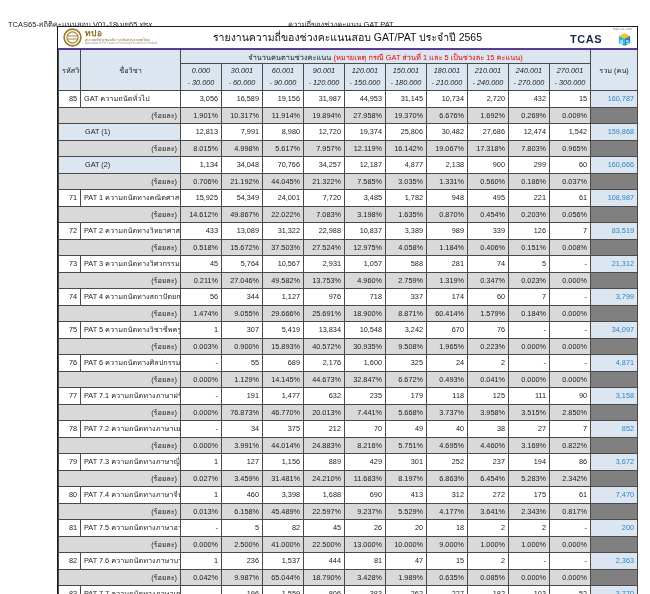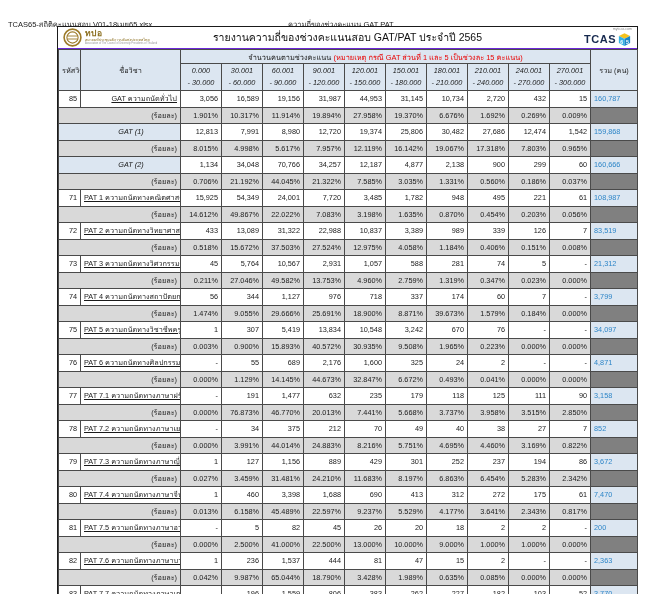--- a/index.html
+++ b/index.html
@@ -26,41 +26,41 @@
   .org-text { display:flex; flex-direction:column; line-height:1; }
   .org-abbr { font-size:8.5px; font-weight:bold; color:#8a6d1c; letter-spacing:.5px; }
   .org-thai { font-size:3.6px; color:#8a6d1c; margin-top:1px; }
   .org-eng  { font-size:2.6px; color:#9a9a9a; margin-top:1px; }
   .band-title {
     position:absolute; left:50%; transform:translateX(-50%);
     font-size:10.5px; font-weight:normal; white-space:nowrap; color:#111;
   }
   .tcas-logo { margin-left:auto; display:flex; flex-direction:column; align-items:flex-end; line-height:1; }
   .tcas-site { font-size:3.6px; color:#8a8a8a; margin-bottom:1px; }
-  .tcas-row { display:flex; align-items:center; gap:1px; }
+  .tcas-row { display:flex; align-items:center; gap:15px; }
   .tcas-word { font-size:11px; font-weight:bold; color:#16294e; letter-spacing:.5px; }
 
   
   table { border-collapse:collapse; table-layout:fixed; width:100%; }
   th, td {
     border:1px solid #4a4a4a; padding:0 3px; overflow:hidden;
     white-space:nowrap; font-size:7.3px; font-weight:normal;
   }
   thead th { background:#dce6f1; text-align:center; }
   .group-hd { height:13px; font-size:7.4px; }
   .group-note { color:#e80000; }
   .range-hd { height:26px; line-height:1.6; padding:0 1px;font-style:italic; }
   tbody td { height:15.5px; }
   td.code  { text-align:right; }
-  td.subj  { text-align:right;text-decoration:underline; }
+  td.subj  { text-align:left; }
   td.num   { text-align:right; }
-  td.total { background:#dce6f1; color:#2e86c8; }
+  td.total { text-align:right; background:#dce6f1; color:#2e86c8; }
   tr.pct td { background:#d9d9d9; text-align:right; }
   tr.pct td.total-gray { background:#808080; }
-  td.merged-blue { background:#dce6f1; text-align:center; padding-left:26px;font-style:italic; }
+  td.merged-blue { background:#dce6f1; text-align:left; padding-left:26px; }
 </style>
 </head>
 <body>
 
 <div class="top-label" id="top-left-label">TCAS65-สถิติคะแนนสอบ V01-18เมย65.xlsx</div>
 <div class="top-label" id="top-center-label">ความถี่ของช่วงคะแนน  GAT PAT</div>
 
 <div id="sheet">
   <div class="title-band">
     <div class="org-logo">
@@ -347,21 +347,21 @@
           <td class="total">3,799</td>
         </tr>
         <tr class="pct">
           <td class="pct-label" colspan="2">(ร้อยละ)</td>
           <td class="num">1.474%</td>
           <td class="num">9.055%</td>
           <td class="num">29.666%</td>
           <td class="num">25.691%</td>
           <td class="num">18.900%</td>
           <td class="num">8.871%</td>
-          <td class="num">39.673%</td>
+          <td class="num">60.414%</td>
           <td class="num">1.579%</td>
           <td class="num">0.184%</td>
           <td class="num">0.000%</td>
           <td class="total-gray"></td>
         </tr>
         <tr class="cnt">
           <td class="code">75</td>
           <td class="subj">PAT 5 ความถนัดทางวิชาชีพครู</td>
           <td class="num">1</td>
           <td class="num">307</td>

